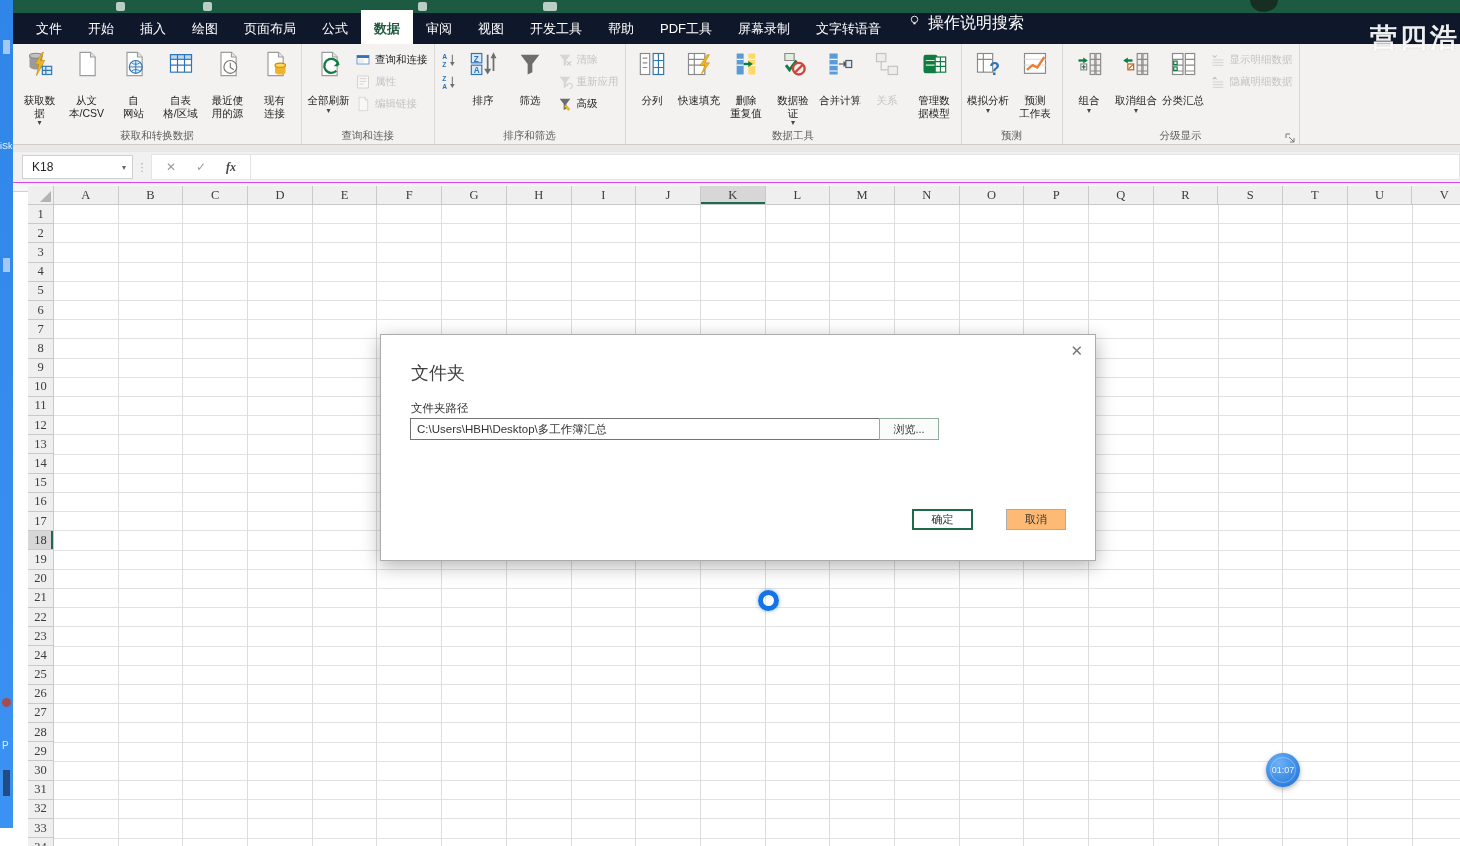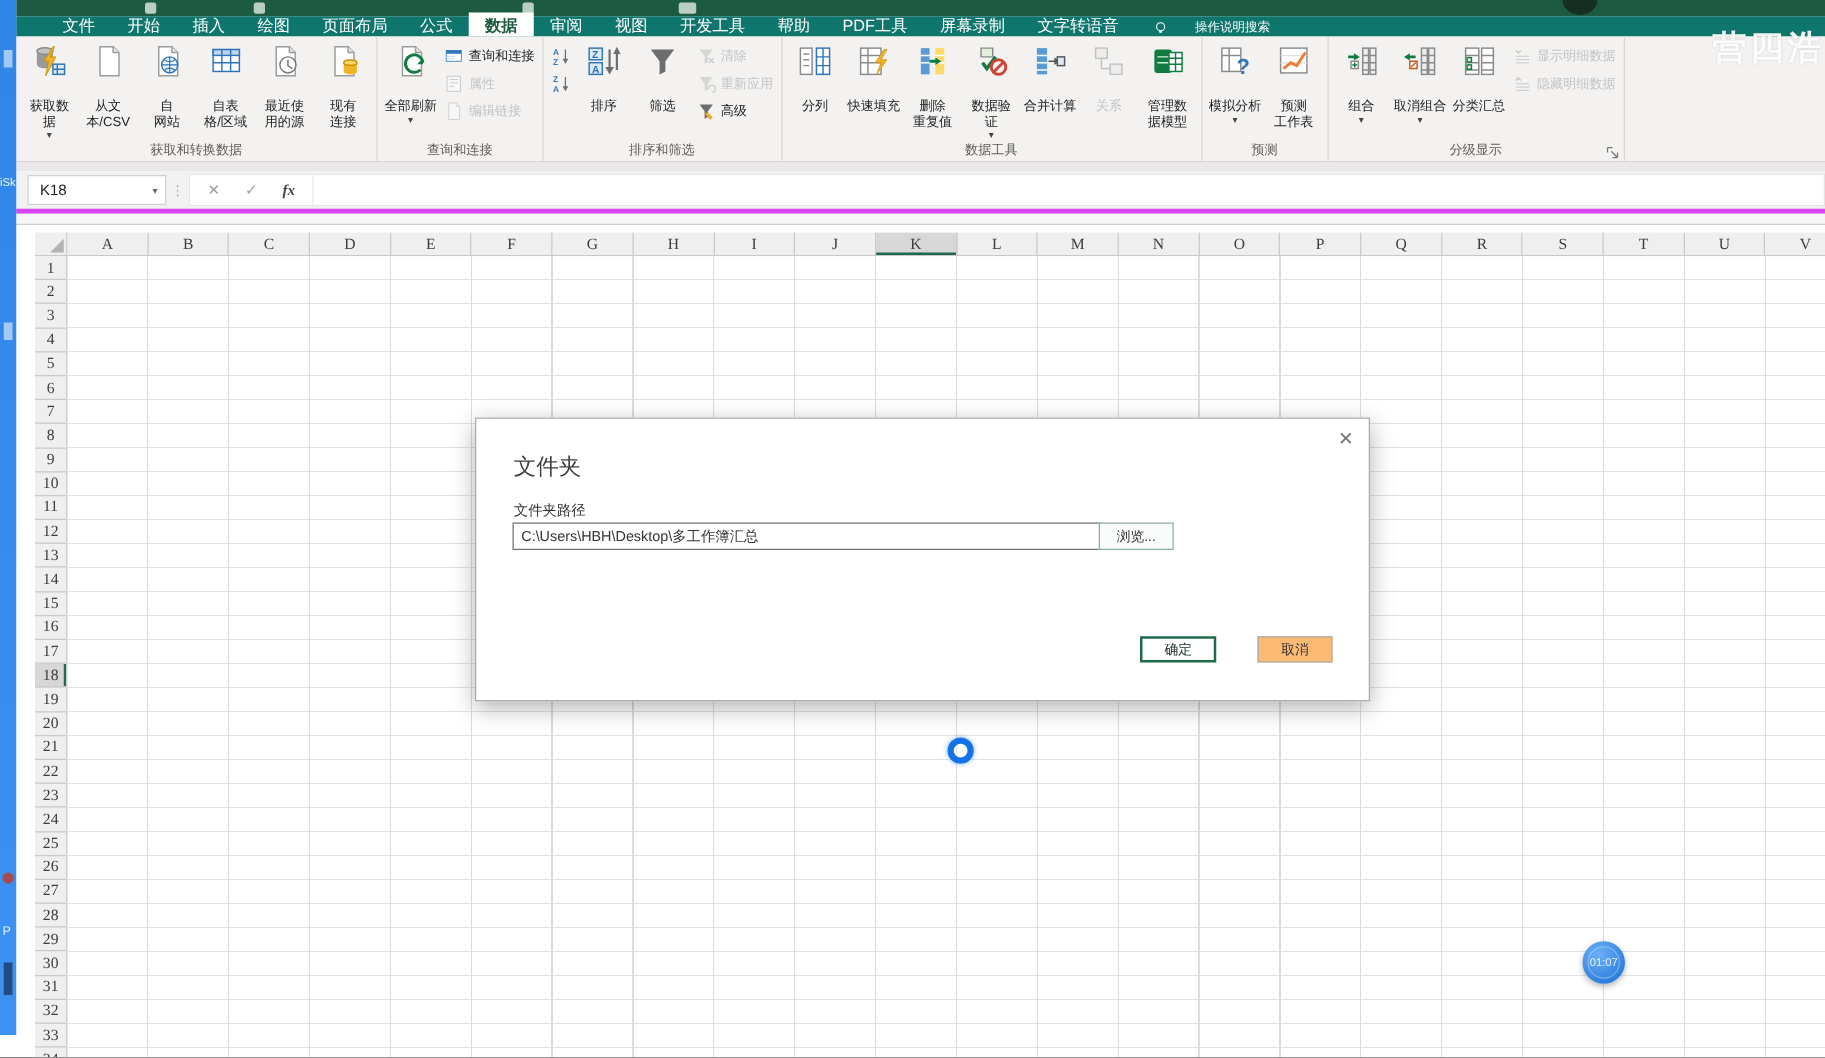--- a/index.html
+++ b/index.html
@@ -15,24 +15,24 @@
   .strip-p{position:absolute;left:2px;top:740px;font-size:10px;color:rgba(255,255,255,.85);}
   .strip-dark{position:absolute;left:3px;top:770px;width:7px;height:26px;background:rgba(15,18,40,.55);}
 
   .app{position:absolute;left:13px;top:0;right:0;bottom:0;}
 
   
   .titlebar{height:13px;background:#1c5b41;position:relative;}
   .qat-icon{position:absolute;top:2px;width:9px;height:9px;background:rgba(255,255,255,.7);border-radius:2px;}
 
   
-  .tabbar{position:relative;height:16px;background:#0f766e;display:flex;align-items:stretch;padding-left:24px;}
+  .tabbar{position:relative;height:31px;background:#0f172a;display:flex;align-items:stretch;padding-left:10px;}
   .tab{display:flex;align-items:center;padding:0 13px;font-size:13px;color:#fff;cursor:default;white-space:nowrap;}
   .tab.active{background:#fff;color:#1f5b41;margin-top:-3px;padding-top:3px;font-weight:bold;}
-  .assist{display:flex;align-items:flex-end;gap:21px;margin-left:14px;color:#fff;font-size:10px;white-space:nowrap;}
+  .assist{display:flex;align-items:flex-start;gap:7px;margin-left:14px;color:#fff;font-size:16px;white-space:nowrap;}
   .bulb{width:13px;height:13px;display:inline-block;}
 
   
   .watermark{position:absolute;right:0px;top:20px;font-size:27px;font-weight:bold;letter-spacing:3px;
              color:rgba(255,255,255,.93);z-index:40;text-shadow:0 0 2px rgba(0,0,0,.15);}
   .cam-circle{position:absolute;left:1250px;top:-12px;width:28px;height:24px;border-radius:50%;
               background:#16281f;opacity:.85;z-index:41;}
 
   
   .ribbon{height:100px;background:#f3f2f1;display:flex;border-bottom:1px solid #cfcdcB;overflow:hidden;}
@@ -47,21 +47,21 @@
   .btn-small{display:flex;align-items:center;gap:4px;font-size:10.5px;color:#1e1e1e;height:22px;padding:0 3px;
              white-space:nowrap;cursor:default;border-radius:2px;}
   .btn-small .icon{width:16px;height:16px;}
   .disabled{opacity:.45;}
   .disabled .lbl,.btn-small.disabled{color:#8a8a8a;}
   .arrow{font-size:8px;color:#444;line-height:8px;}
   .launcher{position:absolute;right:3px;bottom:2px;width:12px;height:12px;}
 
   
   .gap1{height:7px;background:#e9e8e7;}
-  .fbar{height:30px;background:#f1f1f1;display:flex;align-items:center;border-bottom:4px solid #d946ef;}
+  .fbar{height:30px;background:#f1f1f1;display:flex;align-items:center;border-bottom:1px solid #d946ef;}
   .namebox{width:100px;height:22px;background:#fff;border:1px solid #d0d0d0;margin-left:9px;display:flex;
            align-items:center;padding-left:9px;font-size:12px;color:#222;}
   .namebox .dd{margin-left:auto;padding-right:6px;font-size:8px;color:#666;}
   .fdots{width:18px;text-align:center;color:#a9a9a9;font-size:11px;letter-spacing:0;}
   .fbtns{display:flex;align-items:center;gap:0;background:#fff;border:1px solid #e4e4e4;height:24px;padding:0 4px;}
   .fbtn{width:30px;text-align:center;color:#9b9b9b;font-size:12px;}
   .fbtn.fx{color:#444;font-family:"Liberation Serif","DejaVu Serif",serif;font-style:italic;font-weight:bold;}
   .finput{flex:1;height:24px;background:#fff;border:1px solid #e4e4e4;border-left:none;margin-right:0;}
   .gap2{height:8px;background:#f6f6f6;border-bottom:1px solid #d0d0d0;}
 

